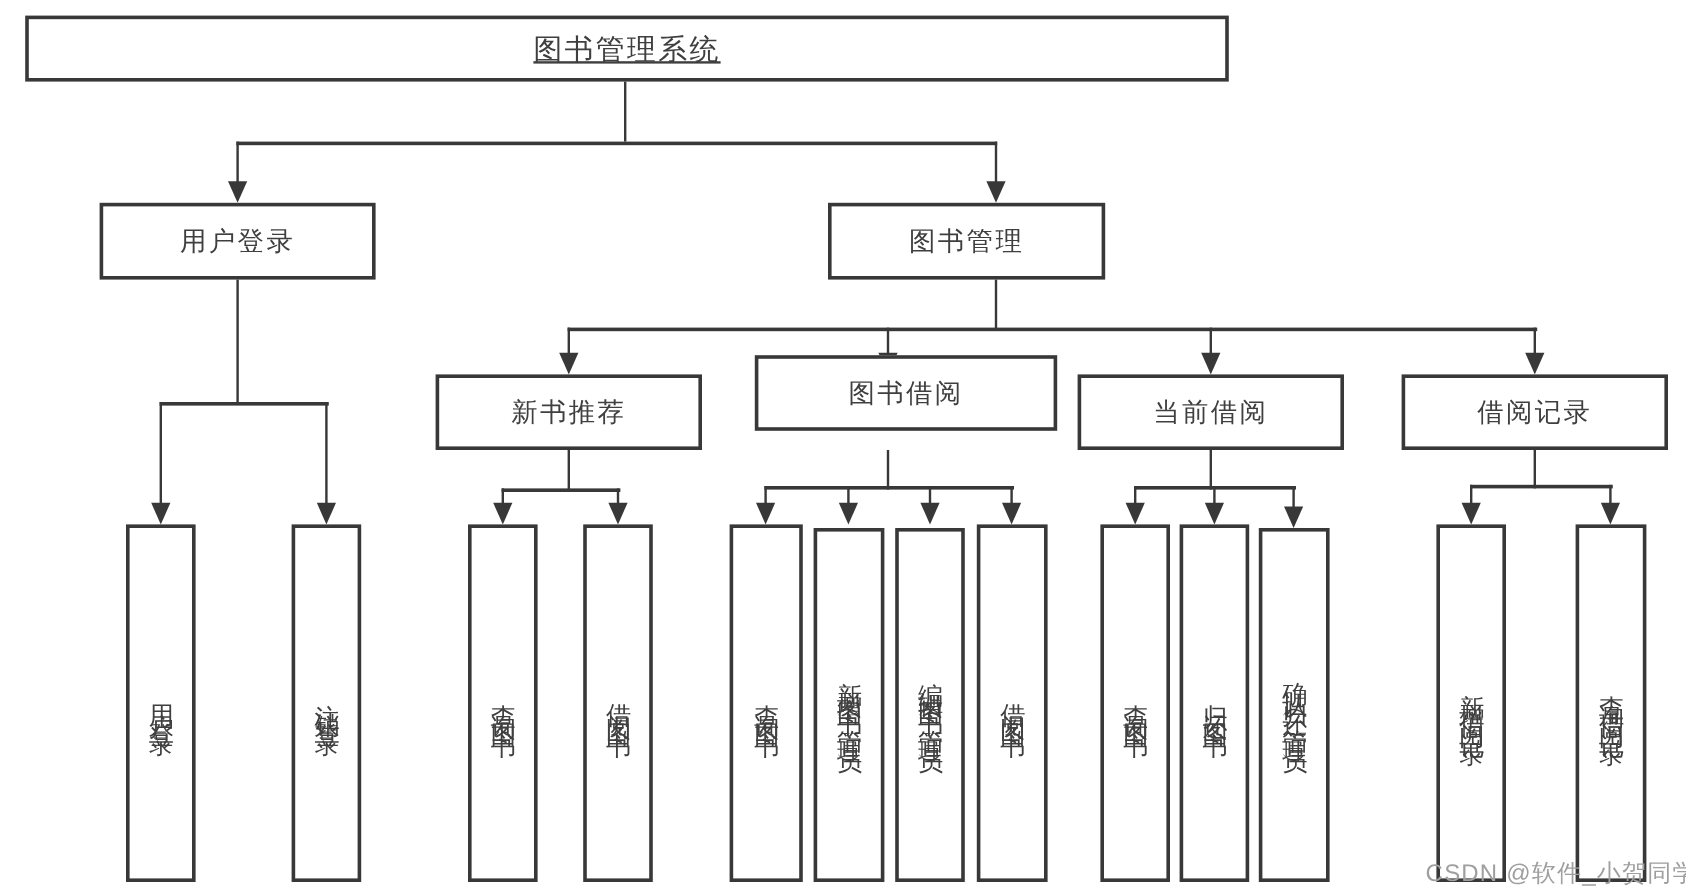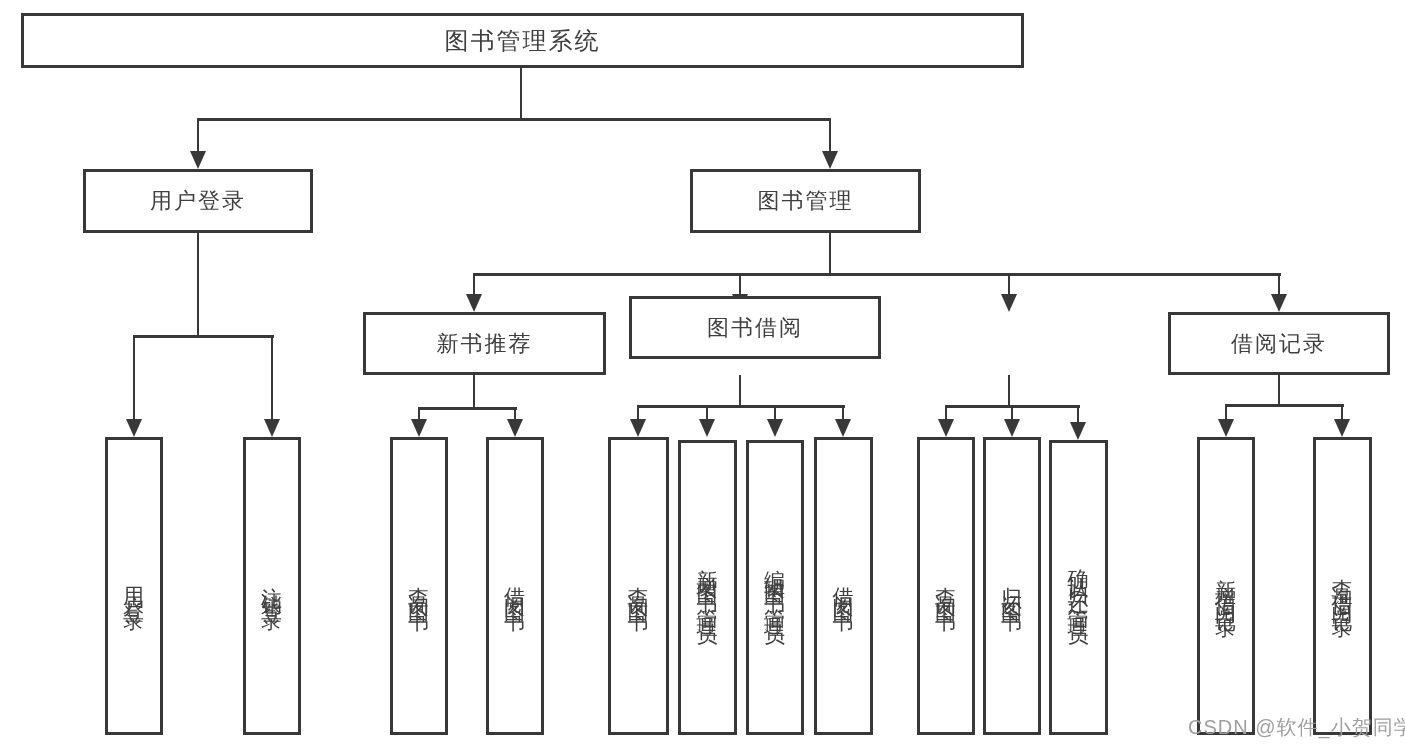--- a/index.html
+++ b/index.html
@@ -17,21 +17,21 @@
     border: 3px solid #383838;
     background: #ffffff;
     display: flex;
     align-items: center;
     justify-content: center;
     font-size: 22px;
     color: #3f3f3f;
     letter-spacing: 2px;
     white-space: nowrap;
   }
-  .hbox.root { font-size: 24px; }
+  .hbox.root { font-size: 24px; text-decoration: underline; }
   .vbox {
     position: absolute;
     border: 3px solid #383838;
     background: #ffffff;
     display: flex;
     align-items: center;
     justify-content: center;
     writing-mode: vertical-rl;
     text-orientation: mixed;
     font-size: 21px;
@@ -85,22 +85,23 @@
   <div class="ln" style="left:473px; top:273px; width:808px; height:3px;"></div>
   <div class="ln" style="left:473px; top:273px; width:2px; height:24px;"></div>
   <div class="arr" style="left:466px; top:294px;"></div>
   <div class="ln" style="left:739px; top:273px; width:2px; height:24px;"></div>
   <div class="arr" style="left:732px; top:294px;"></div>
   <div class="ln" style="left:1008px; top:273px; width:2px; height:24px;"></div>
   <div class="arr" style="left:1001px; top:294px;"></div>
   <div class="ln" style="left:1278px; top:273px; width:2px; height:24px;"></div>
   <div class="arr" style="left:1271px; top:294px;"></div>
 
-  <div class="hbox" style="left:363px; top:312px; width:243px; height:63px;">新书推荐</div>
+  <div class="hbox" style="left:363px; top:312px; width:222px; height:63px;">新书推荐</div>
   <div class="hbox" style="left:629px; top:296px; width:252px; height:63px;">图书借阅</div>
+  <div class="hbox" style="left:898px; top:312px; width:222px; height:63px;">当前借阅</div>
   <div class="hbox" style="left:1168px; top:312px; width:222px; height:63px;">借阅记录</div>
 
   <div class="ln" style="left:473px; top:375px; width:2px; height:35px;"></div>
   <div class="ln" style="left:418px; top:407px; width:99px; height:3px;"></div>
   <div class="ln" style="left:418px; top:407px; width:2px; height:14px;"></div>
   <div class="arr" style="left:411px; top:419px;"></div>
   <div class="ln" style="left:514px; top:407px; width:2px; height:14px;"></div>
   <div class="arr" style="left:507px; top:419px;"></div>
 
   <div class="ln" style="left:739px; top:375px; width:2px; height:33px;"></div>

